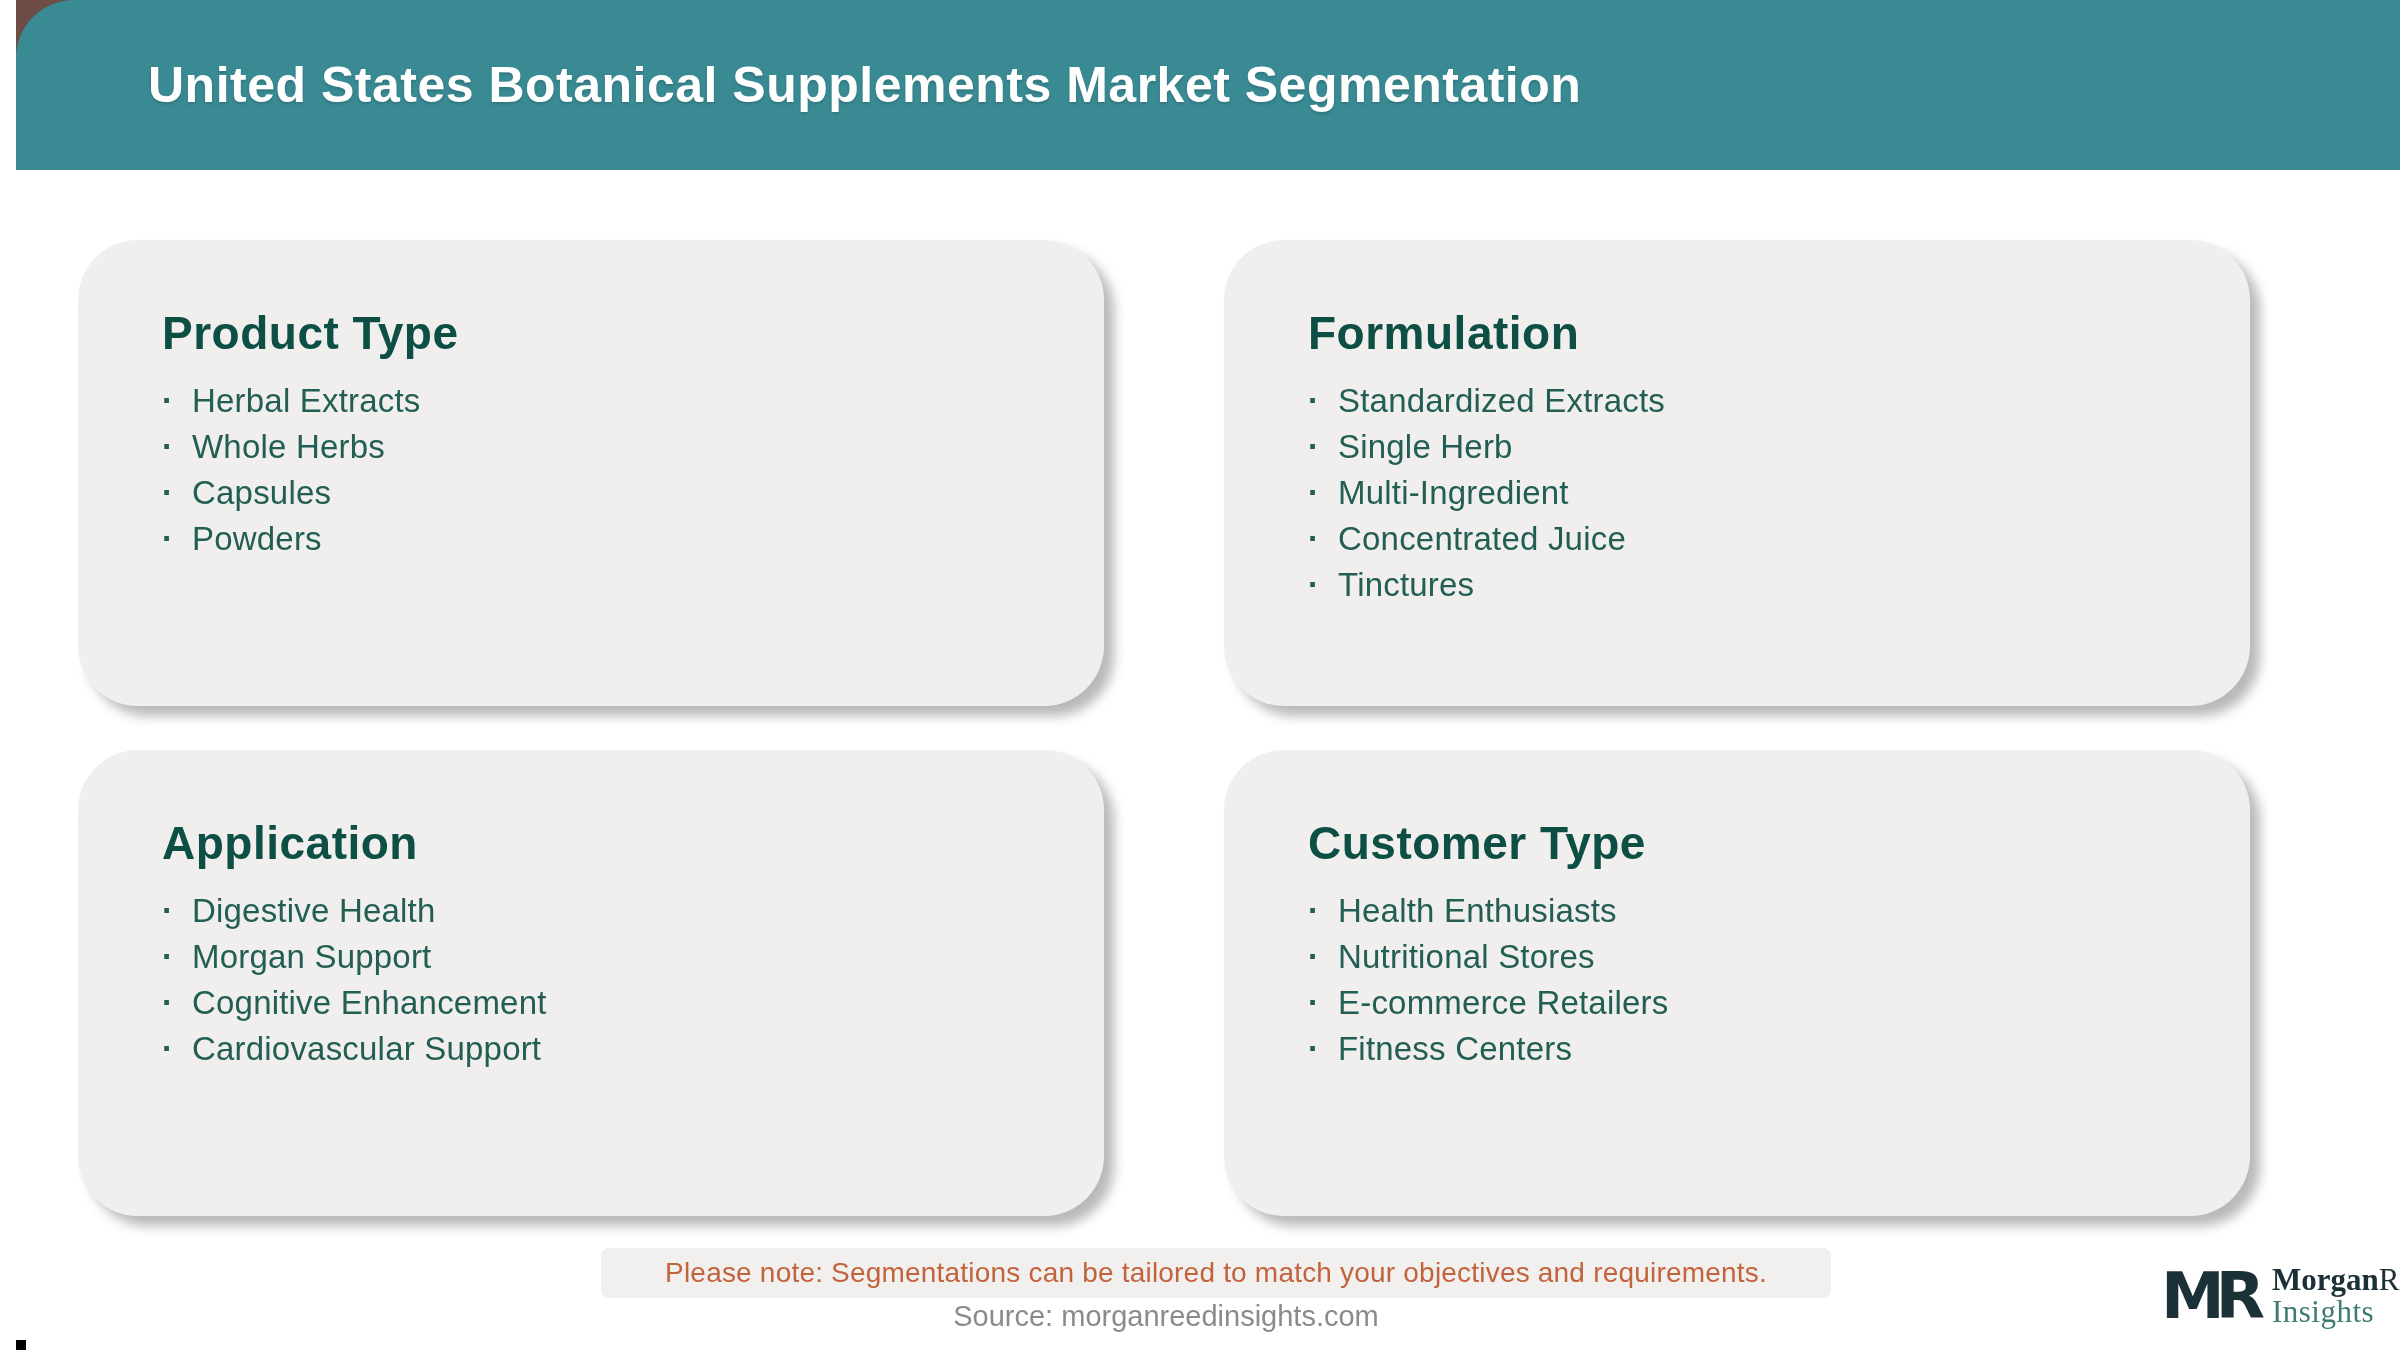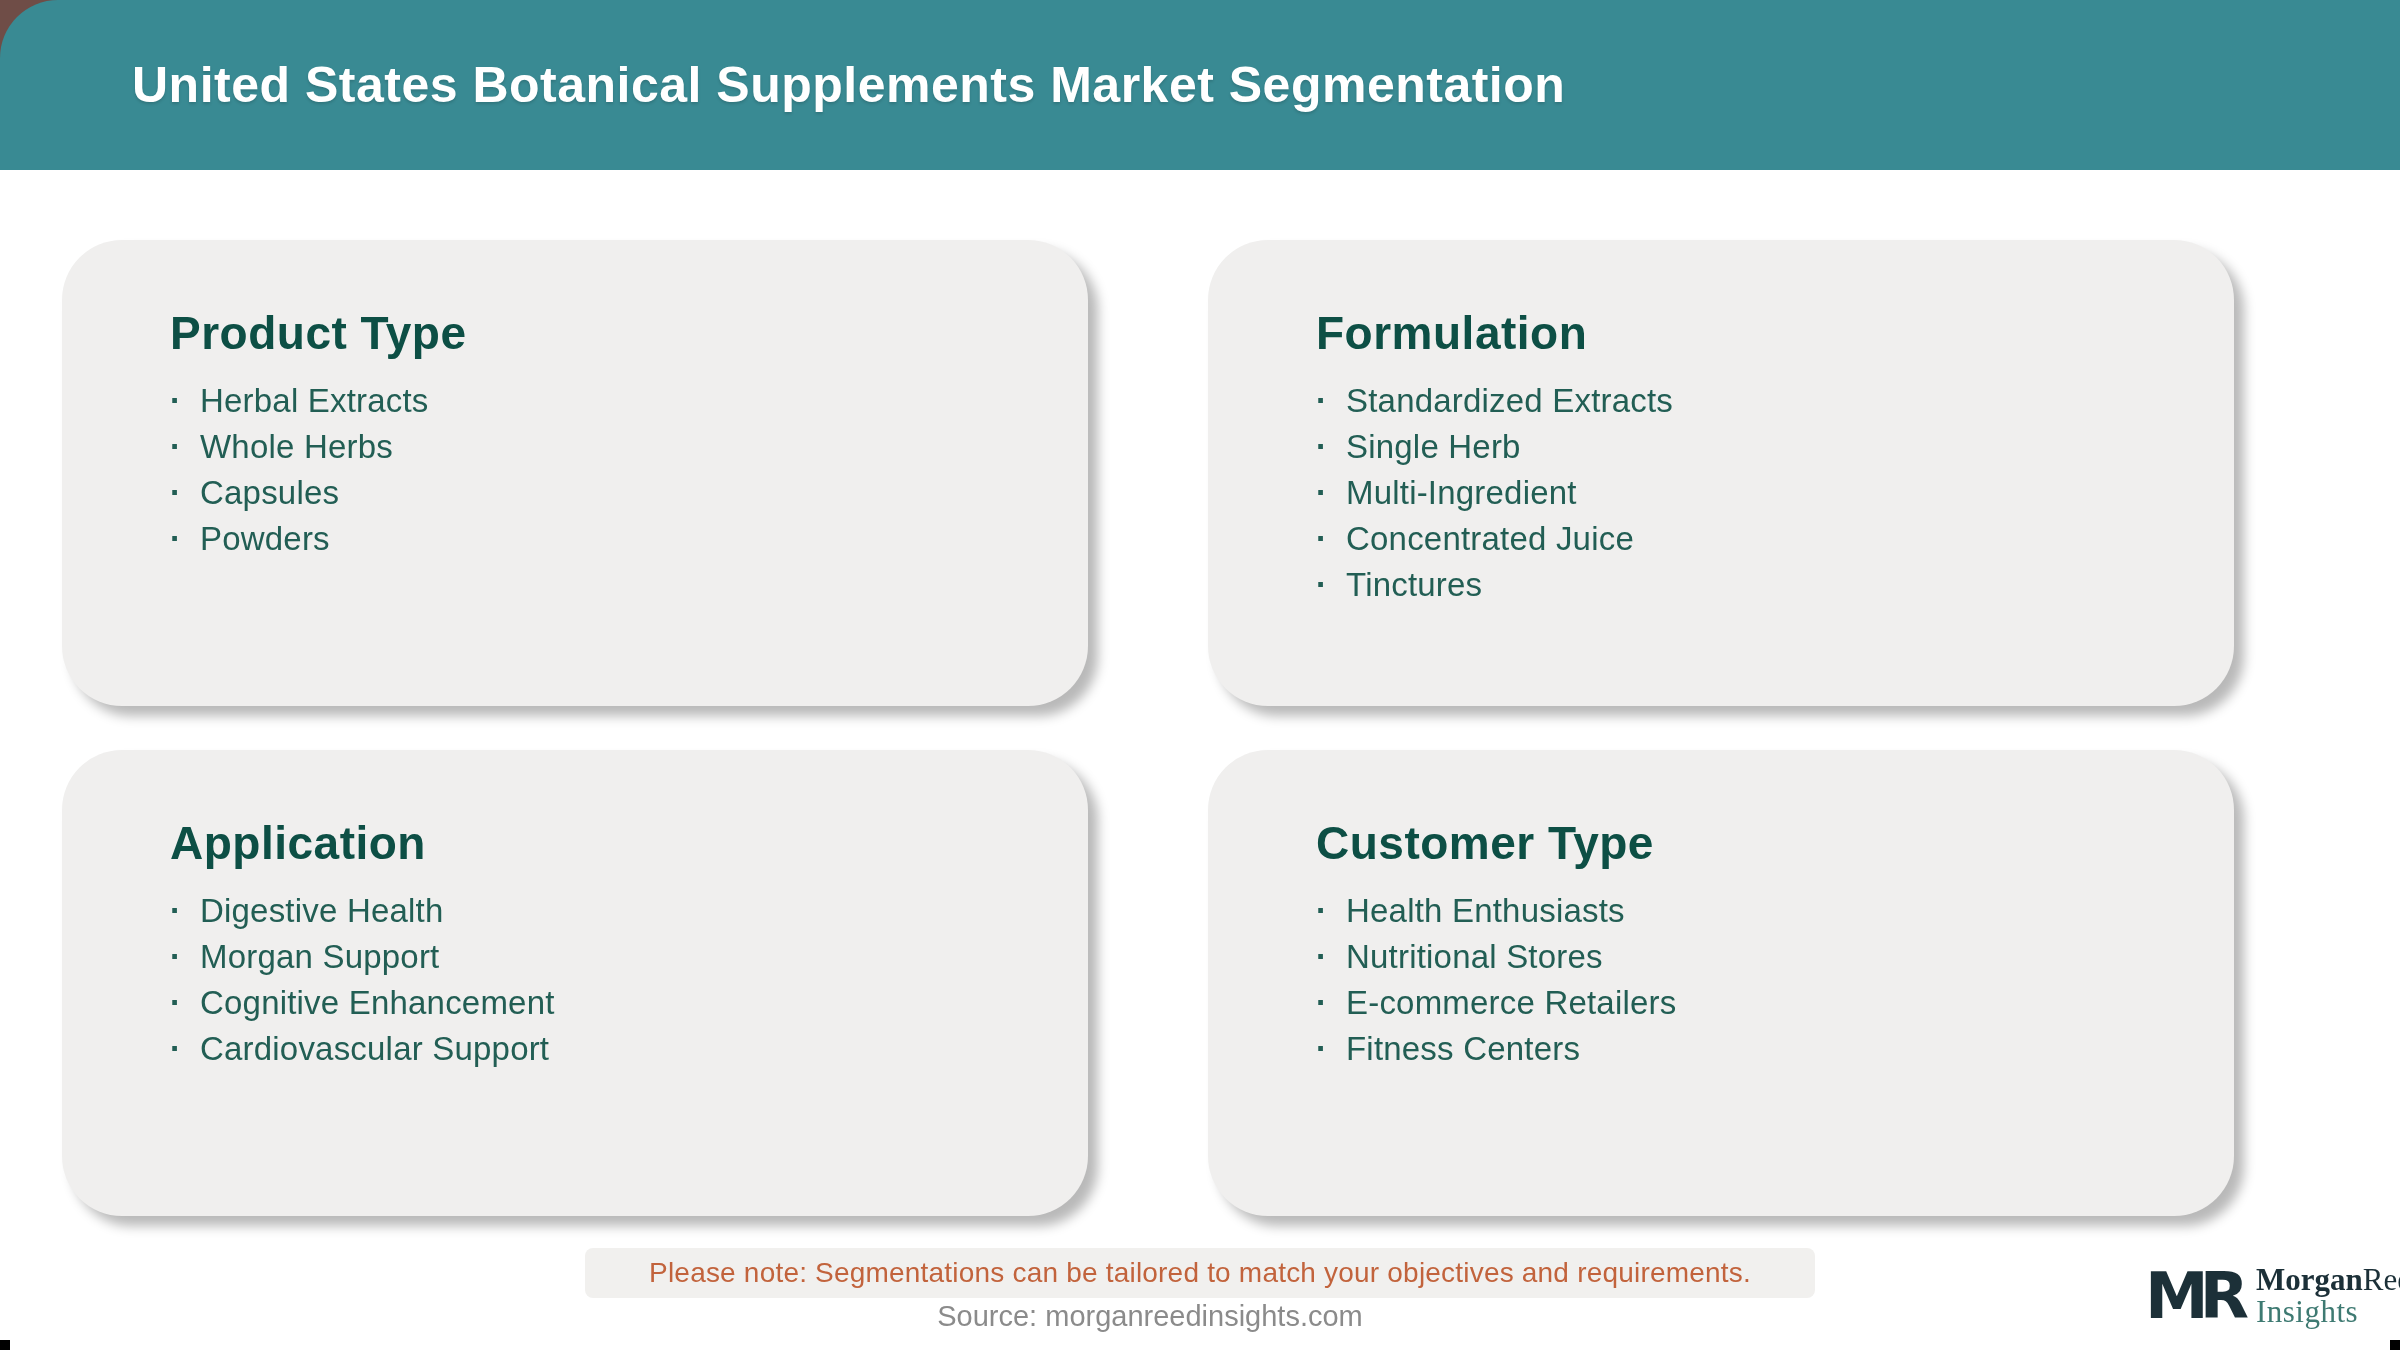--- a/index.html
+++ b/index.html
@@ -11,30 +11,30 @@
     --note-text:#c2633c;
     --note-bg:#f1f0ee;
     --source-text:#8b8b8b;
     --logo-dark:#1c3038;
     --logo-teal:#3e7a72;
     --mark-black:#000000;
   }
   *{margin:0;padding:0;box-sizing:border-box;}
   html,body{width:2400px;height:1350px;background:#ffffff;overflow:hidden;}
   body{font-family:"Liberation Sans", sans-serif;}
-  .stage{position:absolute;left:0;top:0;width:2104px;height:1350px;background:#ffffff;}
+  .stage{position:absolute;left:16px;top:0;width:2104px;height:1350px;background:#ffffff;}
 
   .corner-accent{position:absolute;left:0;top:0;width:70px;height:70px;background:var(--corner-accent);z-index:0;}
   .header{position:absolute;left:0;top:0;width:2400px;height:170px;background:var(--header-bg);
           border-top-left-radius:58px;z-index:1;display:flex;align-items:center;}
   .header-title{color:#ffffff;font-size:50px;font-weight:700;letter-spacing:0.5px;margin-left:132px;
                 text-shadow:0 2px 3px rgba(0,0,0,0.15);}
 
   .card{position:absolute;width:1026px;height:466px;background:var(--card-bg);border-radius:60px;
-        box-shadow:10px 10px 12px rgba(0,0,0,0.28);padding:70px 60px 0 108px;z-index:1;}
+        box-shadow:10px 10px 12px rgba(0,0,0,0.28);padding:70px 60px 0 84px;z-index:1;}
   .card.c1{left:62px;top:240px;}
   .card.c2{left:1208px;top:240px;}
   .card.c3{left:62px;top:750px;}
   .card.c4{left:1208px;top:750px;}
   .card-title{color:var(--heading-color);font-size:46px;line-height:46px;font-weight:700;letter-spacing:0.5px;}
   .card-list{margin-top:22px;}
   .item{color:var(--item-color);font-size:33px;line-height:46px;font-weight:400;letter-spacing:0.2px;}
   .item .bullet{display:inline-block;width:30px;text-align:left;font-weight:700;}
 
   .note-bar{position:absolute;left:585px;top:1248px;width:1230px;height:50px;background:var(--note-bg);

